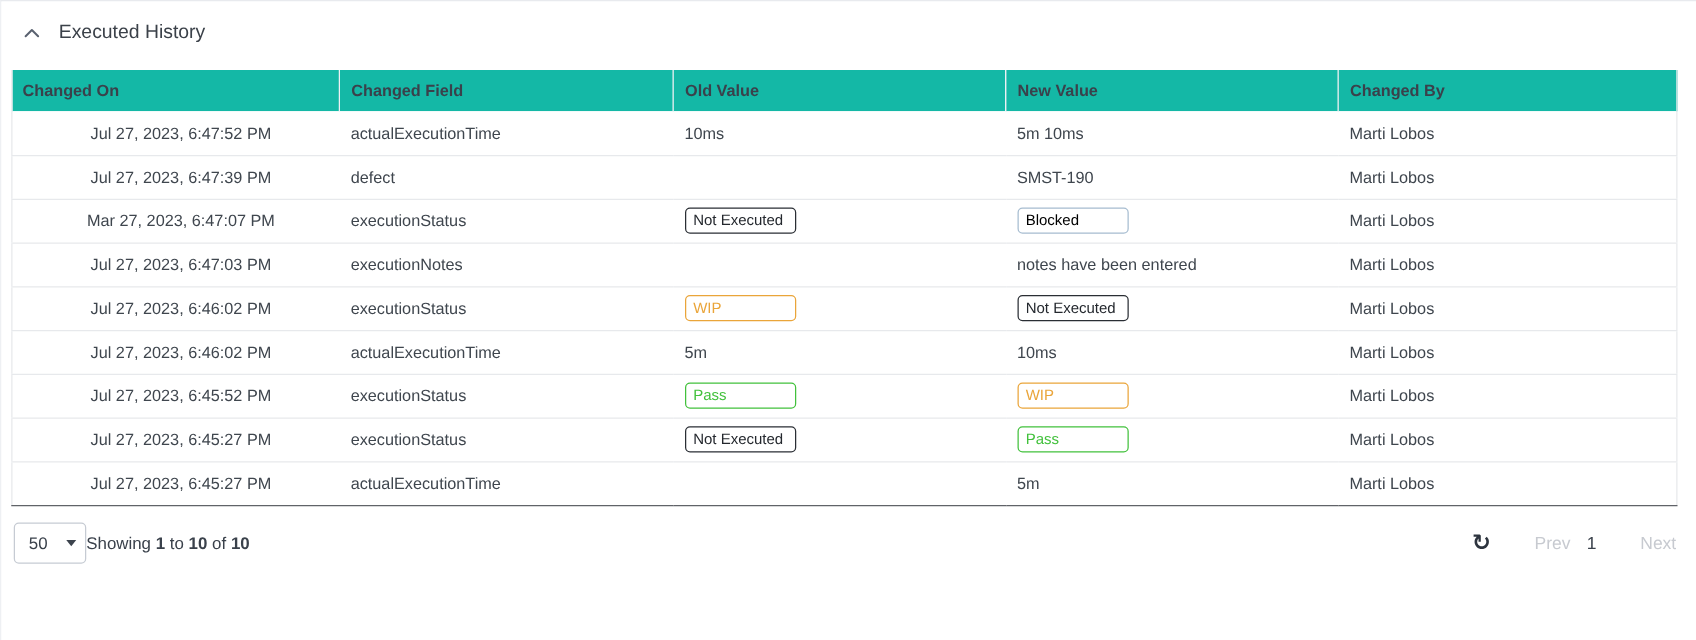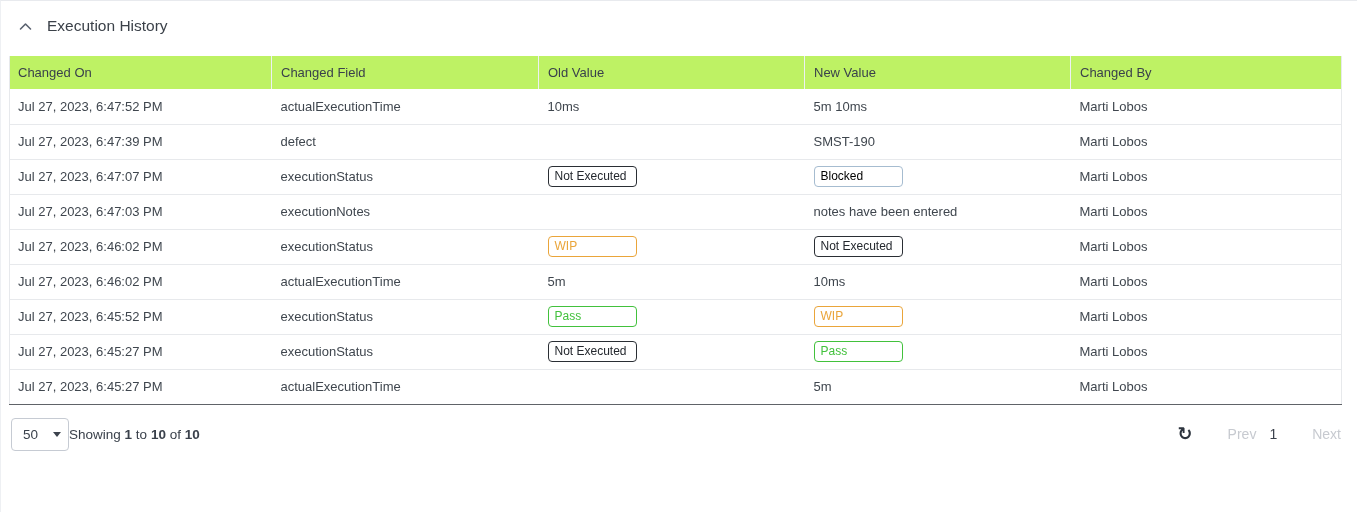--- a/index.html
+++ b/index.html
@@ -9,27 +9,27 @@
     border-top:1px solid #e8eaee; border-left:1px solid #eef0f3; }
 
   .section-header { display:flex; align-items:center; gap:15px;
     padding:14px 0 0 18px; height:36px; }
   .chevron-btn { display:inline-flex; align-items:center; cursor:pointer; }
   .section-title { font-size:15.5px; color:#3b4149; }
 
   .table-wrap { margin:19px 17px 0 8px; }
   table.data-table { width:1332px; border-collapse:collapse; table-layout:fixed;
     border-left:1px solid #e7e9ec; border-right:1px solid #e7e9ec; }
-  thead th { background:#bef264; height:33px; text-align:left; font-weight:400;
+  thead th { background:#14b8a6; height:33px; text-align:left; font-weight:700;
     font-size:13px; color:#3a414b; padding-left:9px; border-left:1px solid #edf0f4; }
   thead th:first-child { border-left:none; padding-left:8px; }
   tbody td { height:35px; border-bottom:1px solid #e7e9ec; font-size:13px;
     color:#3f464e; padding-left:9px; background:#fff; white-space:nowrap;
     overflow:hidden; }
-  tbody td:first-child { padding-left:8px; }
+  tbody td:first-child { padding-left:8px;text-align:center; }
   tbody tr:last-child td { border-bottom:1px solid #606368; }
 
   .badge { display:inline-block; min-width:89px; text-align:left;
     font-size:12px; line-height:17px; padding:1px 6px; border:1px solid;
     border-radius:4px; background:#fff; }
 
   .footer { display:flex; align-items:center; justify-content:space-between;
     padding:13px 16px 0 10px; }
   .footer-left { display:flex; align-items:center; }
   .page-size-select { width:58px; height:33px; border:1px solid #c6cbd3;
@@ -52,21 +52,21 @@
 <body>
 
 <div class="panel">
 
   <div class="section-header">
     <span class="chevron-btn">
       <svg width="13" height="9" viewBox="0 0 13 9">
         <polyline points="1.5,7 6.5,2 11.5,7" stroke="#5a6270" stroke-width="1.6" fill="none" stroke-linecap="round" stroke-linejoin="round"></polyline>
       </svg>
     </span>
-    <span class="section-title">Execution History</span>
+    <span class="section-title">Executed History</span>
   </div>
 
   <div class="table-wrap">
     <table class="data-table">
       <colgroup>
         <col style="width:262px">
           <col style="width:267px">
           <col style="width:266px">
         <col style="width:266px">
           <col style="width:271px">
@@ -89,21 +89,21 @@
     <td>Marti Lobos</td>
   </tr>
           <tr>
     <td>Jul 27, 2023, 6:47:39 PM</td>
     <td>defect</td>
     <td></td>
     <td>SMST-190</td>
     <td>Marti Lobos</td>
   </tr>
           <tr>
-    <td>Jul 27, 2023, 6:47:07 PM</td>
+    <td>Mar 27, 2023, 6:47:07 PM</td>
     <td>executionStatus</td>
     <td><span class="badge" style="color: rgb(36, 40, 46); border-color: rgb(42, 46, 52);">Not Executed</span></td>
     <td><span class="badge" style="color: #000000; border-color: rgb(166, 188, 208);">Blocked</span></td>
     <td>Marti Lobos</td>
   </tr>
           <tr>
     <td>Jul 27, 2023, 6:47:03 PM</td>
     <td>executionNotes</td>
     <td></td>
     <td>notes have been entered</td>

